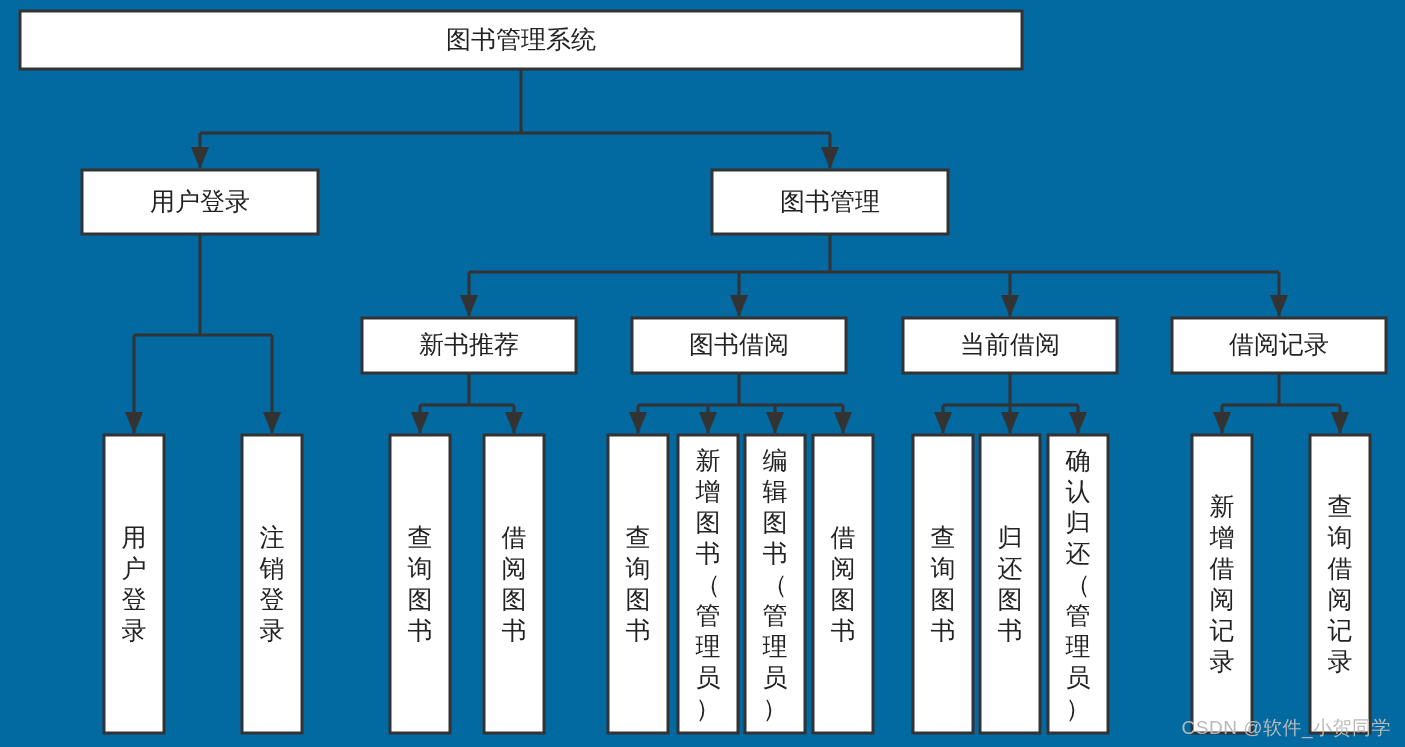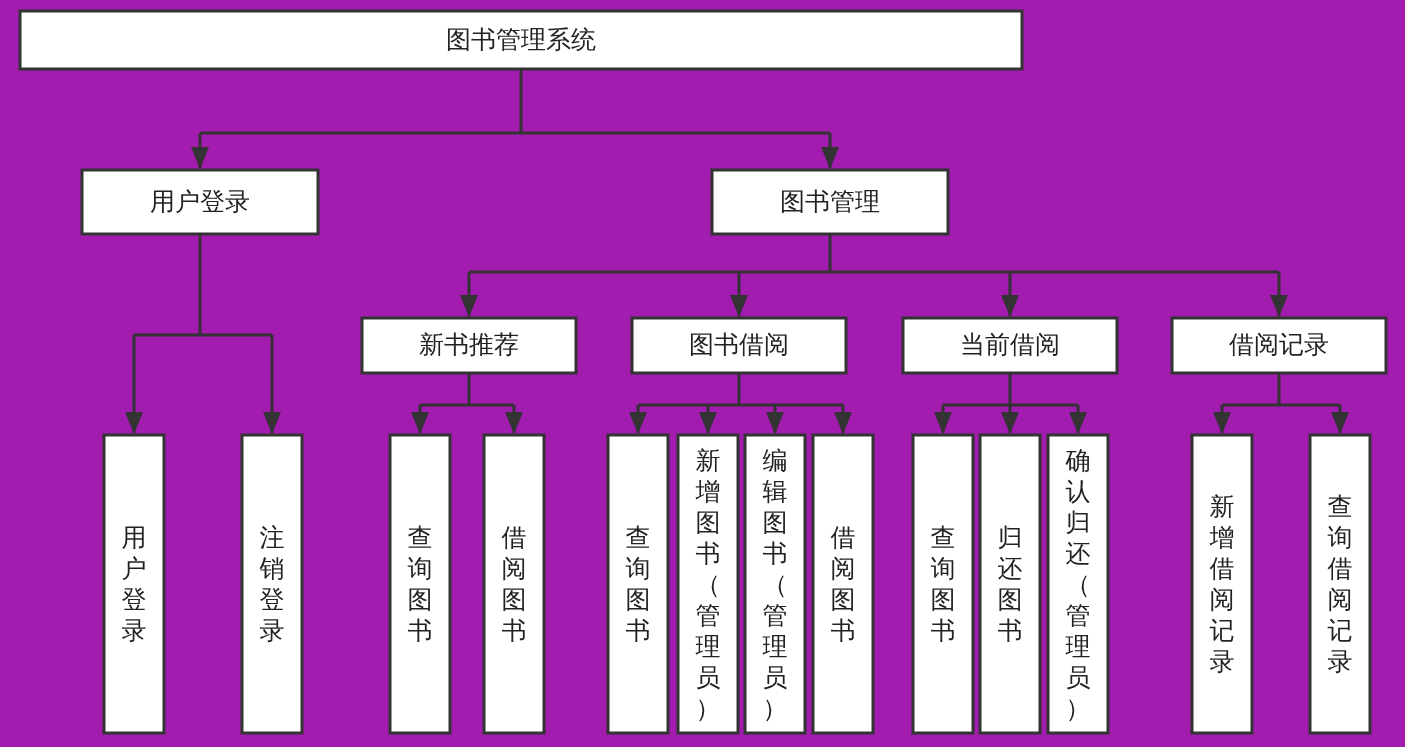--- a/index.html
+++ b/index.html
@@ -7,21 +7,21 @@
     padding: 0;
     background: #ffffff;
   }
   body {
     font-family: "Liberation Sans", "DejaVu Sans", sans-serif;
   }
   #diagram-root {
     position: relative;
     width: 1405px;
     height: 747px;
-    background: #a21caf;
+    background: #0369a1;
     overflow: hidden;
   }
   svg#flow {
     position: absolute;
     left: 0;
     top: 0;
     width: 1405px;
     height: 747px;
     display: block;
   }
@@ -240,13 +240,14 @@
       <rect x="1310" y="435" width="60" height="298" class="node-box"></rect>
       <g>
         <text x="1340" y="515.18" class="node-label-v">查</text>
         <text x="1340" y="546.18" class="node-label-v">询</text>
         <text x="1340" y="577.18" class="node-label-v">借</text>
         <text x="1340" y="608.18" class="node-label-v">阅</text>
         <text x="1340" y="639.18" class="node-label-v">记</text>
         <text x="1340" y="670.18" class="node-label-v">录</text>
       </g>
     </svg>
+  <div class="watermark">CSDN @软件_小贺同学</div>
 </div>
 
 </body></html>

